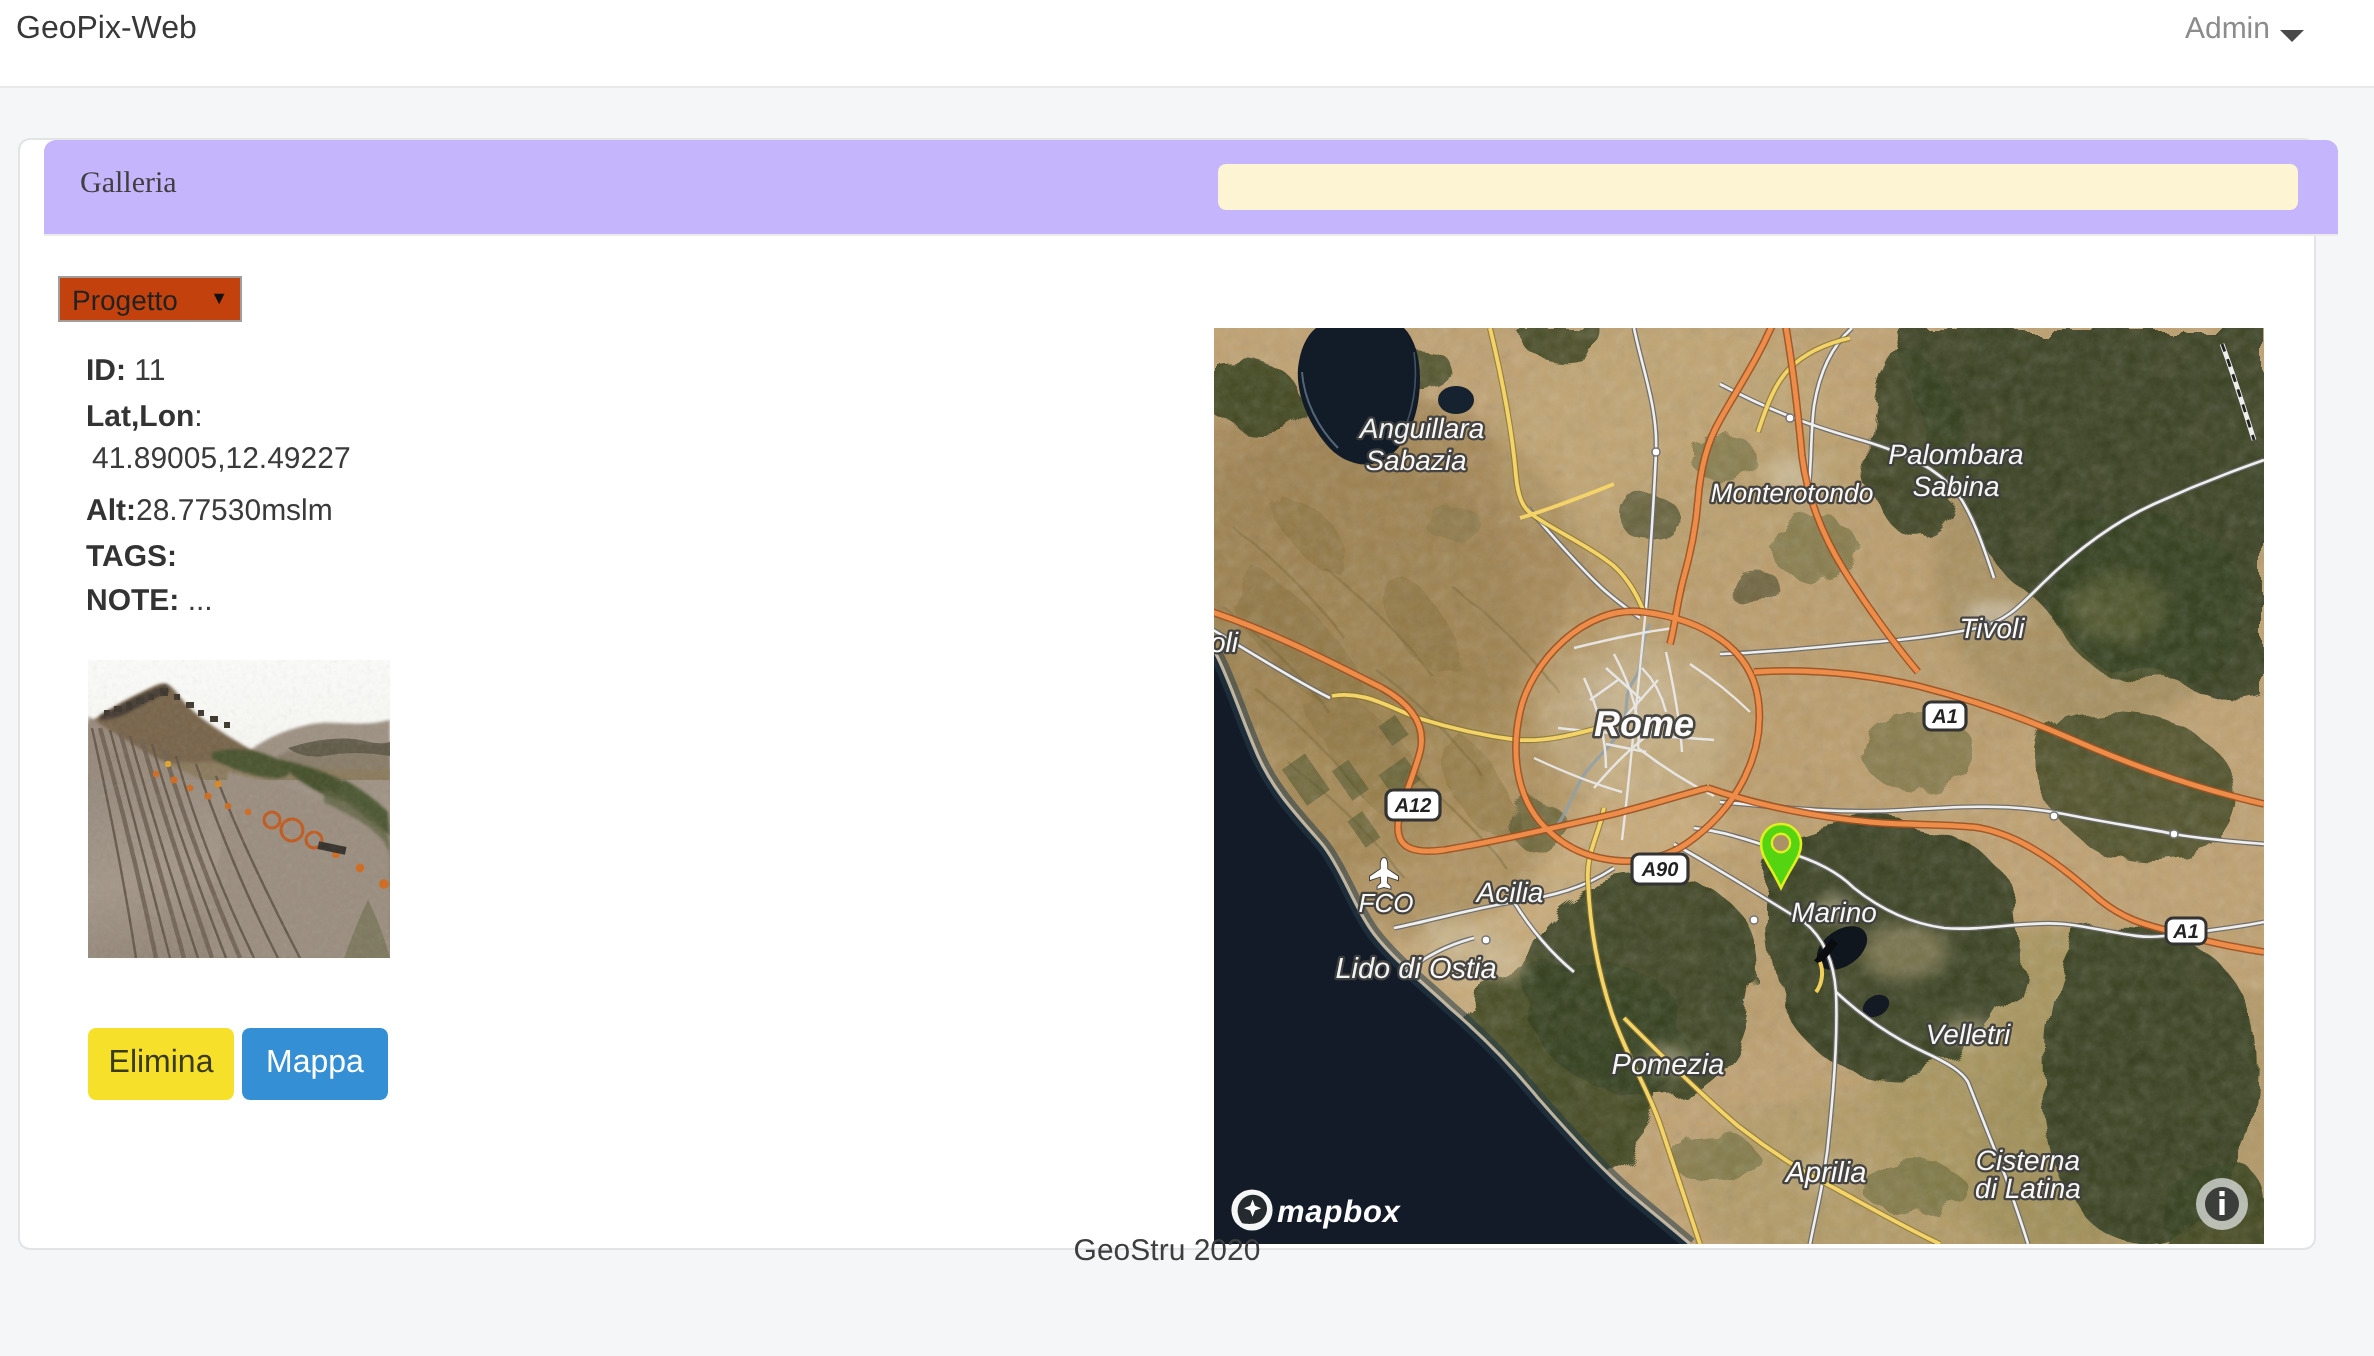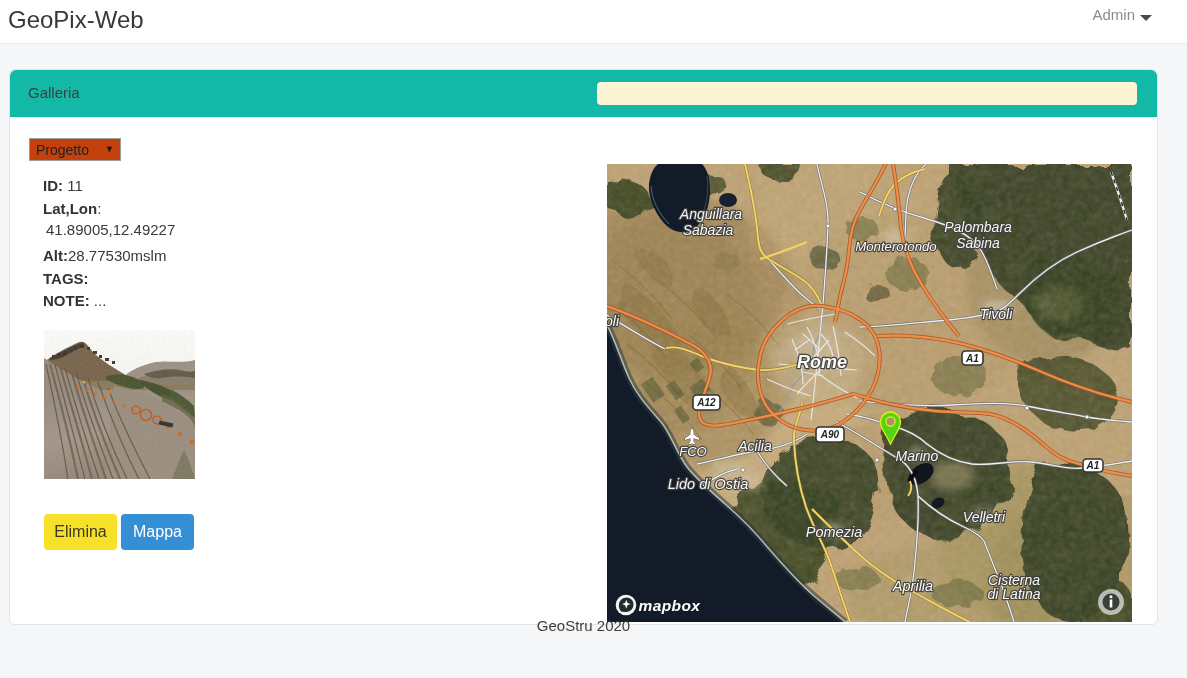--- a/index.html
+++ b/index.html
@@ -1,22 +1,22 @@
 <!DOCTYPE html>
 <html><head>
 <meta charset="utf-8">
 <style>
   * { margin:0; padding:0; box-sizing:border-box; }
   html,body { width:1187px; height:678px; background:#f4f6f7; font-family:"Liberation Sans", sans-serif; overflow:hidden; position:relative; }
   .nav { position:absolute; left:0; top:0; width:1187px; height:44px; background:#fff; border-bottom:1px solid #e9e9e9; }
-  .brand { position:absolute; left:8px; top:6px; font-size:24px; color:#383838; }
+  .brand { position:absolute; left:8px; top:6px; font-size:16px; color:#383838; }
   .admin { position:absolute; right:52px; top:6px; font-size:15px; color:#8c8c8c; }
   .caret { position:absolute; right:35px; top:15px; width:0; height:0; border-left:6px solid transparent; border-right:6px solid transparent; border-top:6px solid #4a4a4a; }
   .card { position:absolute; left:9px; top:69px; width:1149px; height:556px; background:#fff; border:1px solid #e2e4e6; border-radius:6px; }
-  .cardhead { position:absolute; left:0; top:0; width:100%; height:48px; background:#14b8a6; border-bottom:1px solid #ebebeb; border-radius:6px 6px 0 0; }
+  .cardhead { position:absolute; left:12px; top:0; width:100%; height:48px; background:#c4b5fd; border-bottom:1px solid #ebebeb; border-radius:6px 6px 0 0;font-family:Liberation Serif, serif; }
   .galleria { position:absolute; left:18px; top:14px; font-size:15px; color:#3f3f3f; }
   .alertbar { position:absolute; left:587px; top:12px; width:540px; height:23px; background:#fcf4d3; border-radius:4px; }
   .selectbox { position:absolute; left:19px; top:68px; width:92px; height:23px; background:#c2410c; border:1px solid #9e9e9e; font-size:14px; color:#222; }
   .selectbox span.txt { position:absolute; left:6px; top:3px; }
   .selectbox span.arr { position:absolute; right:6px; top:5px; font-size:9px; color:#111; }
   .infoline { position:absolute; font-size:15px; color:#3a3a3a; white-space:nowrap; }
   .infoline b { font-weight:bold; color:#333; }
   .btn { position:absolute; height:36px; border-radius:4px; font-size:16px; text-align:center; line-height:36px;margin-top:32px; }
   .btn-eli { left:34px; top:412px; width:73px; background:#f6e029; color:#3a3a1e; }
   .btn-map { left:111px; top:412px; width:73px; background:#358fd4; color:#fff; }

